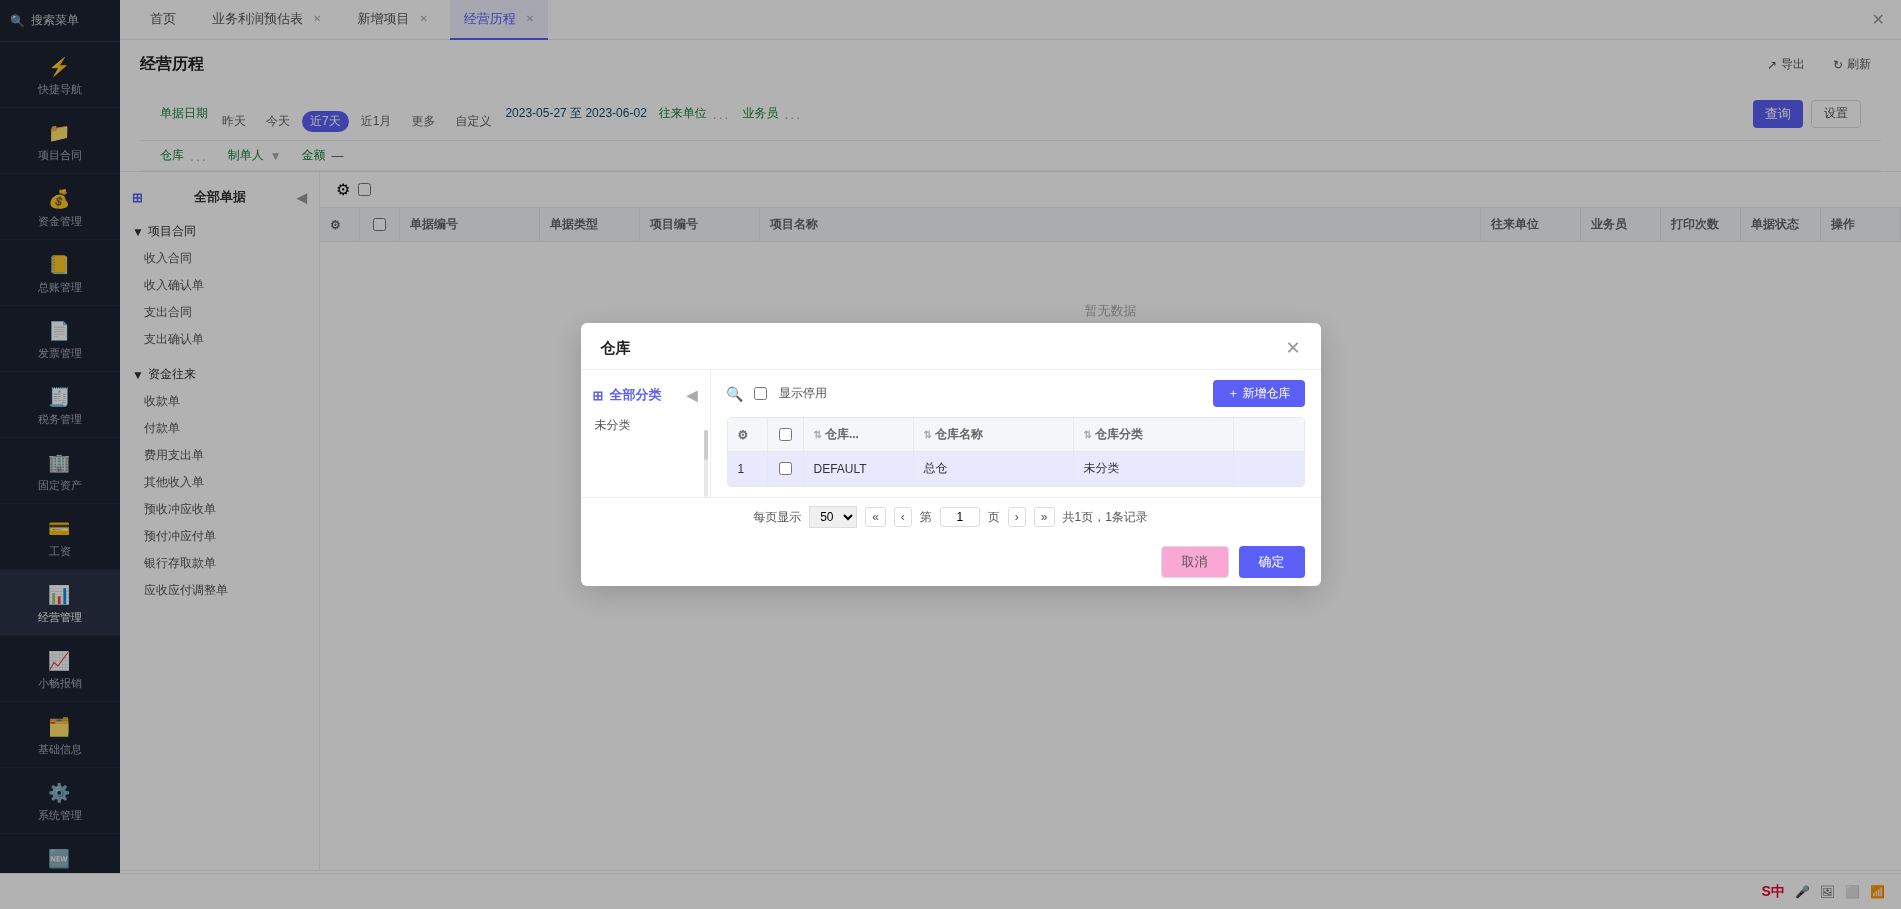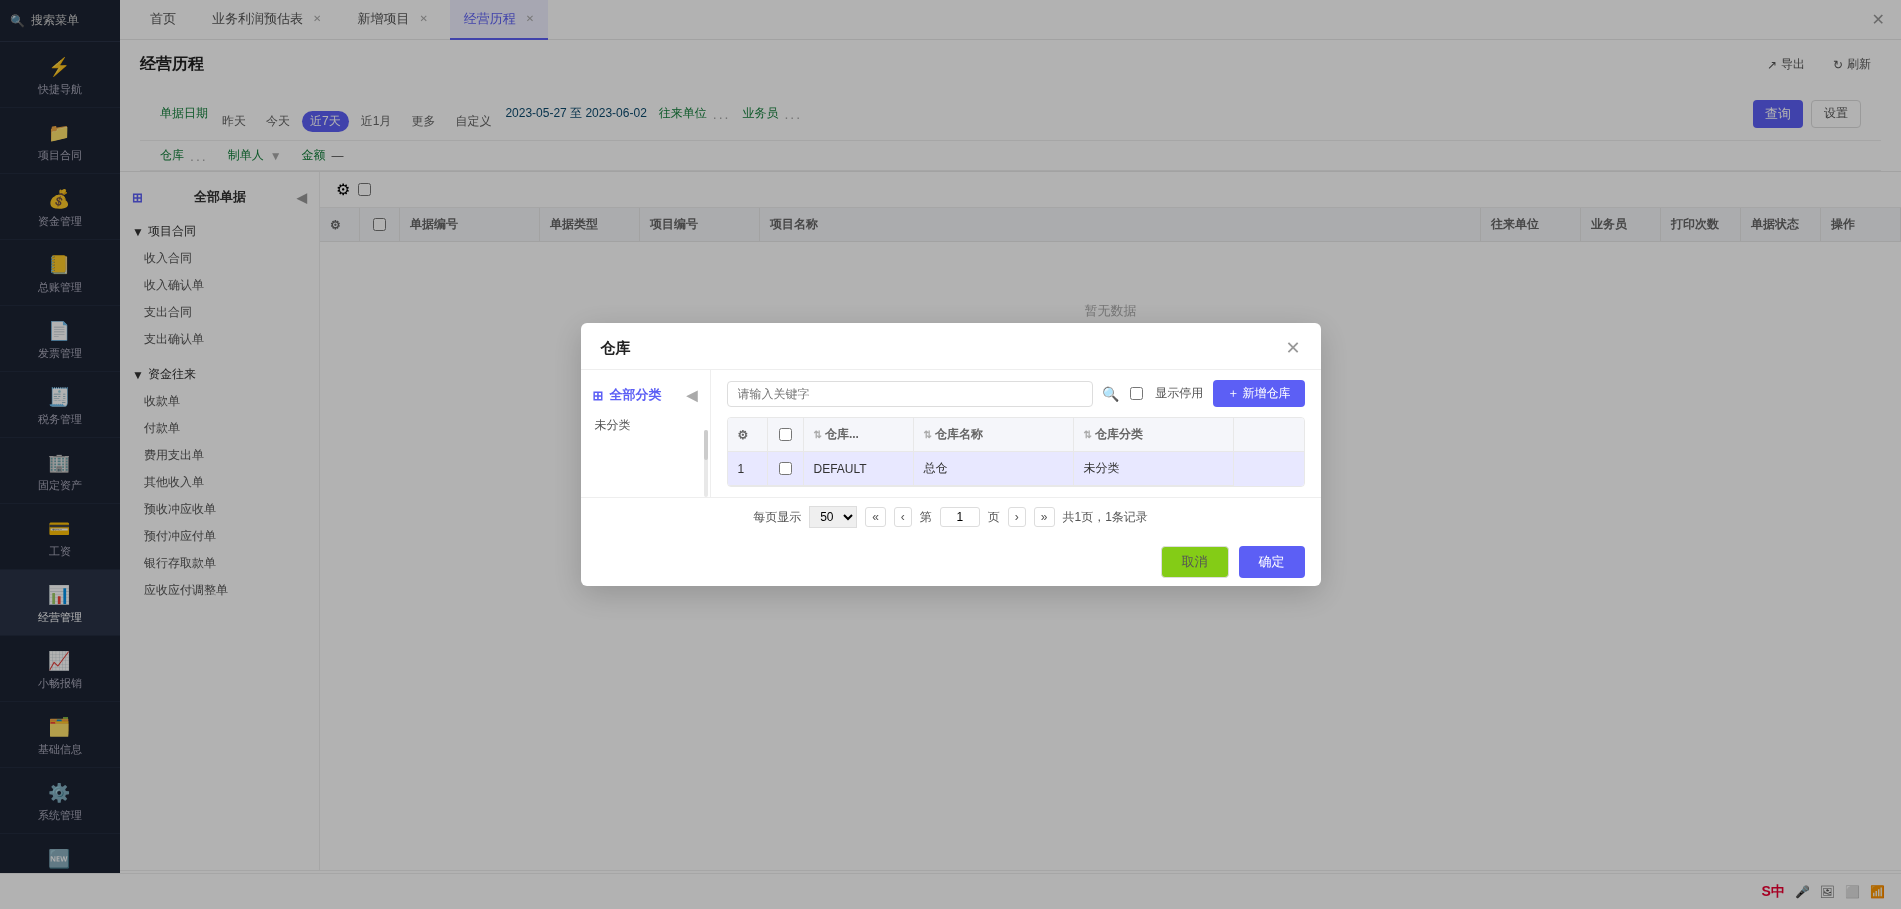--- a/index.html
+++ b/index.html
@@ -289,21 +289,21 @@
       text-align: center; padding: 2px 4px; font-size: 12px;
     }
     .page-btn {
       background: none; border: 1px solid #ddd; border-radius: 3px;
       padding: 2px 6px; font-size: 12px; cursor: pointer; color: #555;
     }
     .modal-actions {
       display: flex; justify-content: flex-end; gap: 10px; padding-top: 8px;
     }
     .btn-cancel {
-      border: 1px solid #ddd; background: #84cc16; border-radius: 4px;
+      border: 1px solid #ddd; background: #f9a8d4; border-radius: 4px;
       padding: 6px 20px; font-size: 13px; cursor: pointer; color: #555;
     }
     .btn-confirm {
       background: #5c5ff5; color: #fff; border: none; border-radius: 4px;
       padding: 6px 20px; font-size: 13px; cursor: pointer;
     }
 
     
     .taskbar {
       position: fixed; bottom: 0; left: 0; right: 0; height: 36px;
@@ -575,21 +575,20 @@
         <div class="modal-sidebar-item">未分类</div>
 
         <div style="position:absolute; right:2px; top:60px; bottom:0; width:4px; background:#e8e8e8; border-radius:2px;">
           <div style="width:4px; height:30px; background:#ccc; border-radius:2px;"></div>
         </div>
       </div>
 
       <div class="modal-content">
 
         <div class="modal-toolbar">
-          <input type="text" class="modal-search-input" placeholder="请输入关键字" style="">
           <button class="modal-search-btn">🔍</button>
           <label class="modal-checkbox-label">
             <input type="checkbox" style="">
             <span>显示停用</span>
           </label>
           <button class="btn-add">＋ 新增仓库</button>
         </div>
 
         <div class="modal-table">
           <div class="modal-table-header">

